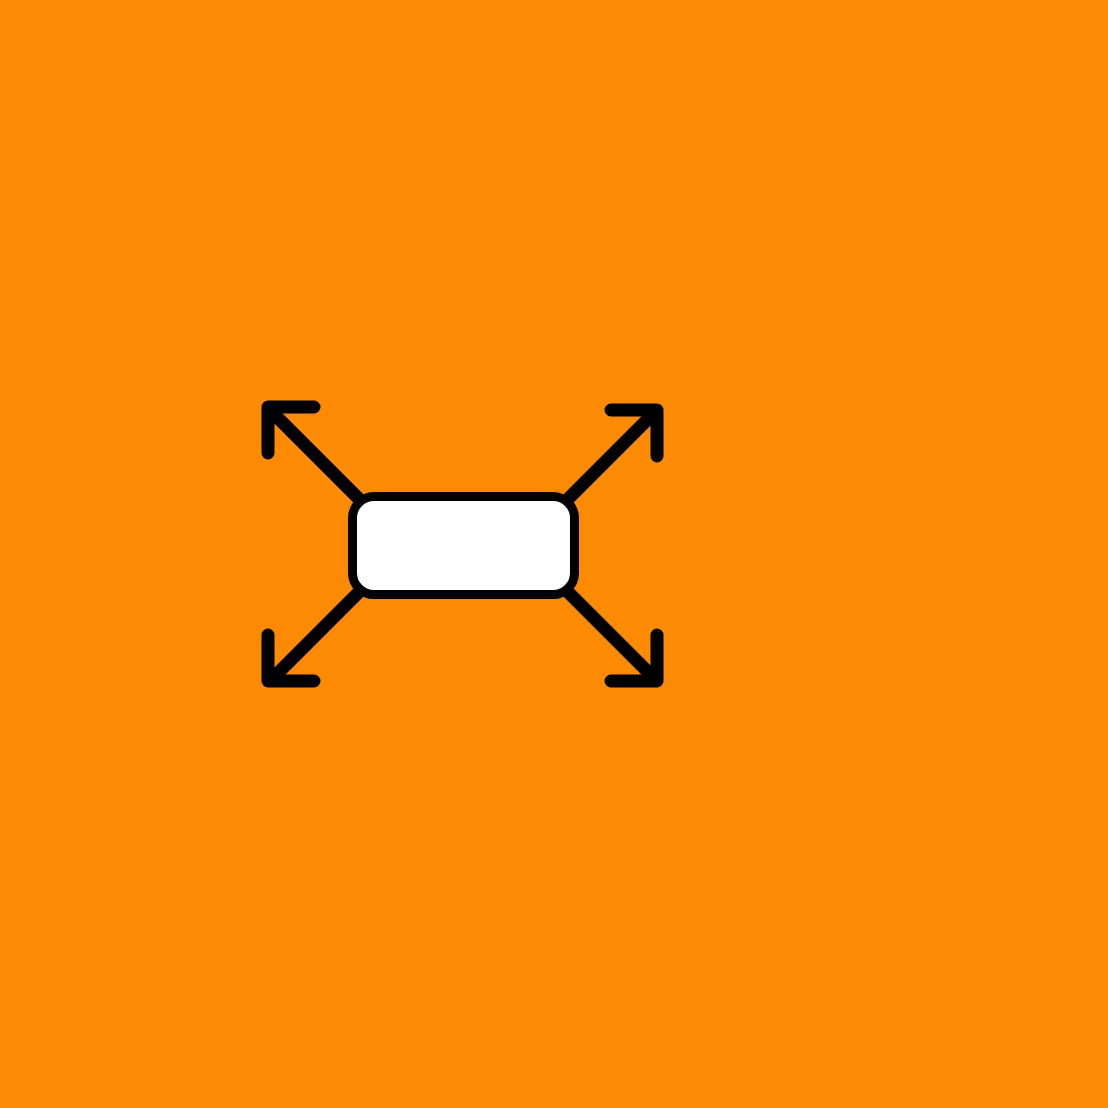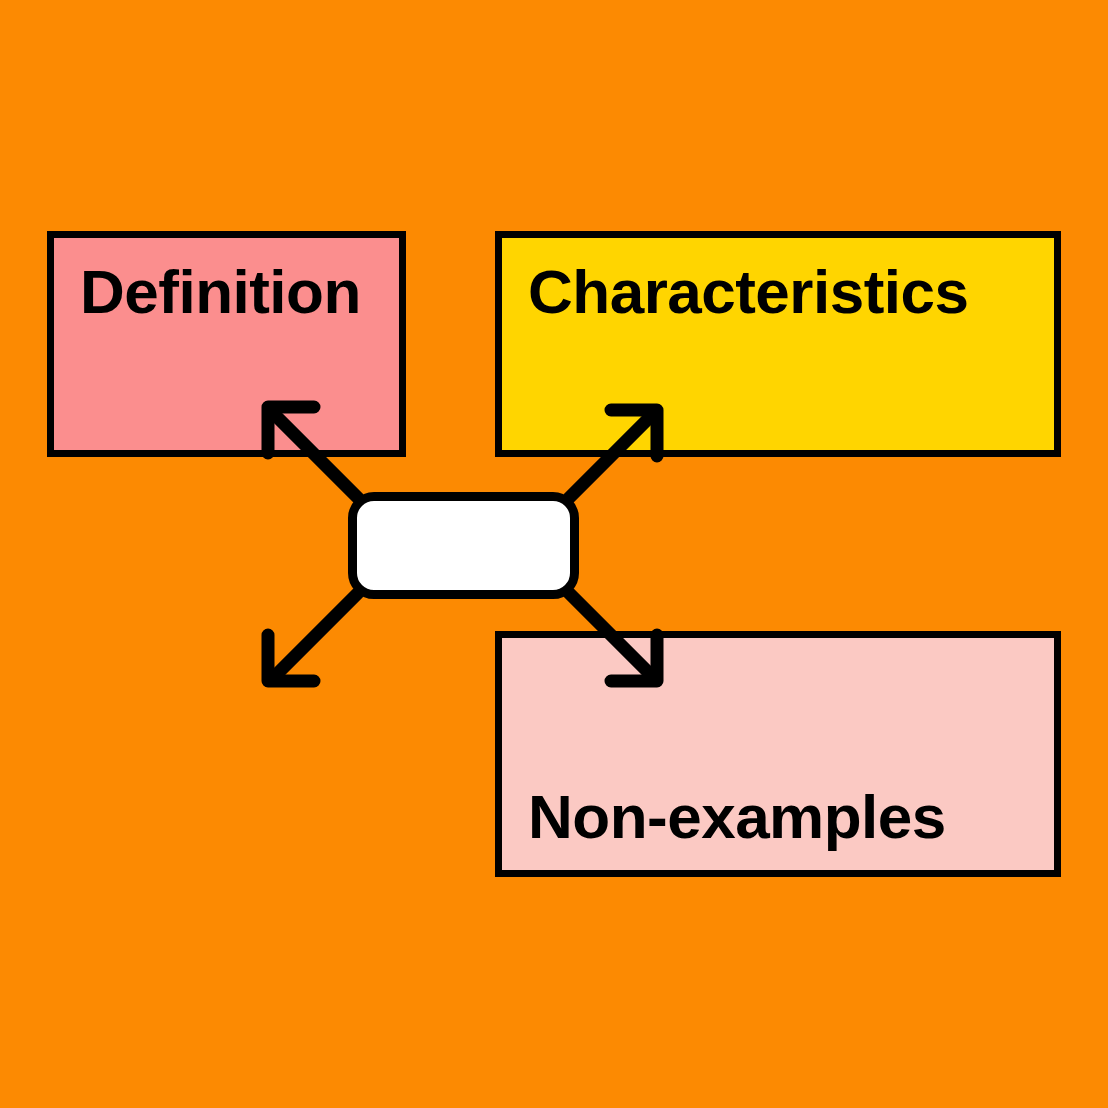--- a/index.html
+++ b/index.html
@@ -121,30 +121,21 @@
         <polyline points="268,635 268,681 314,681"></polyline>
       </g>
 
       <g>
         <line x1="569" y1="593" x2="653" y2="677"></line>
         <polyline points="611,681 657,681 657,635"></polyline>
       </g>
     </g>
   </svg>
 
-  <div class="quad" id="quad-definition">
-    <span class="quad-label">Definition</span>
-  </div>
-
-  <div class="quad" id="quad-characteristics">
-    <span class="quad-label">Characteristics</span>
-  </div>
 
 
-  <div class="quad" id="quad-nonexamples">
-    <span class="quad-label">Non-examples</span>
-  </div>
+
 
   <div id="center-node">
     <span></span>
   </div>
 
 </div>
 
 </body></html>

